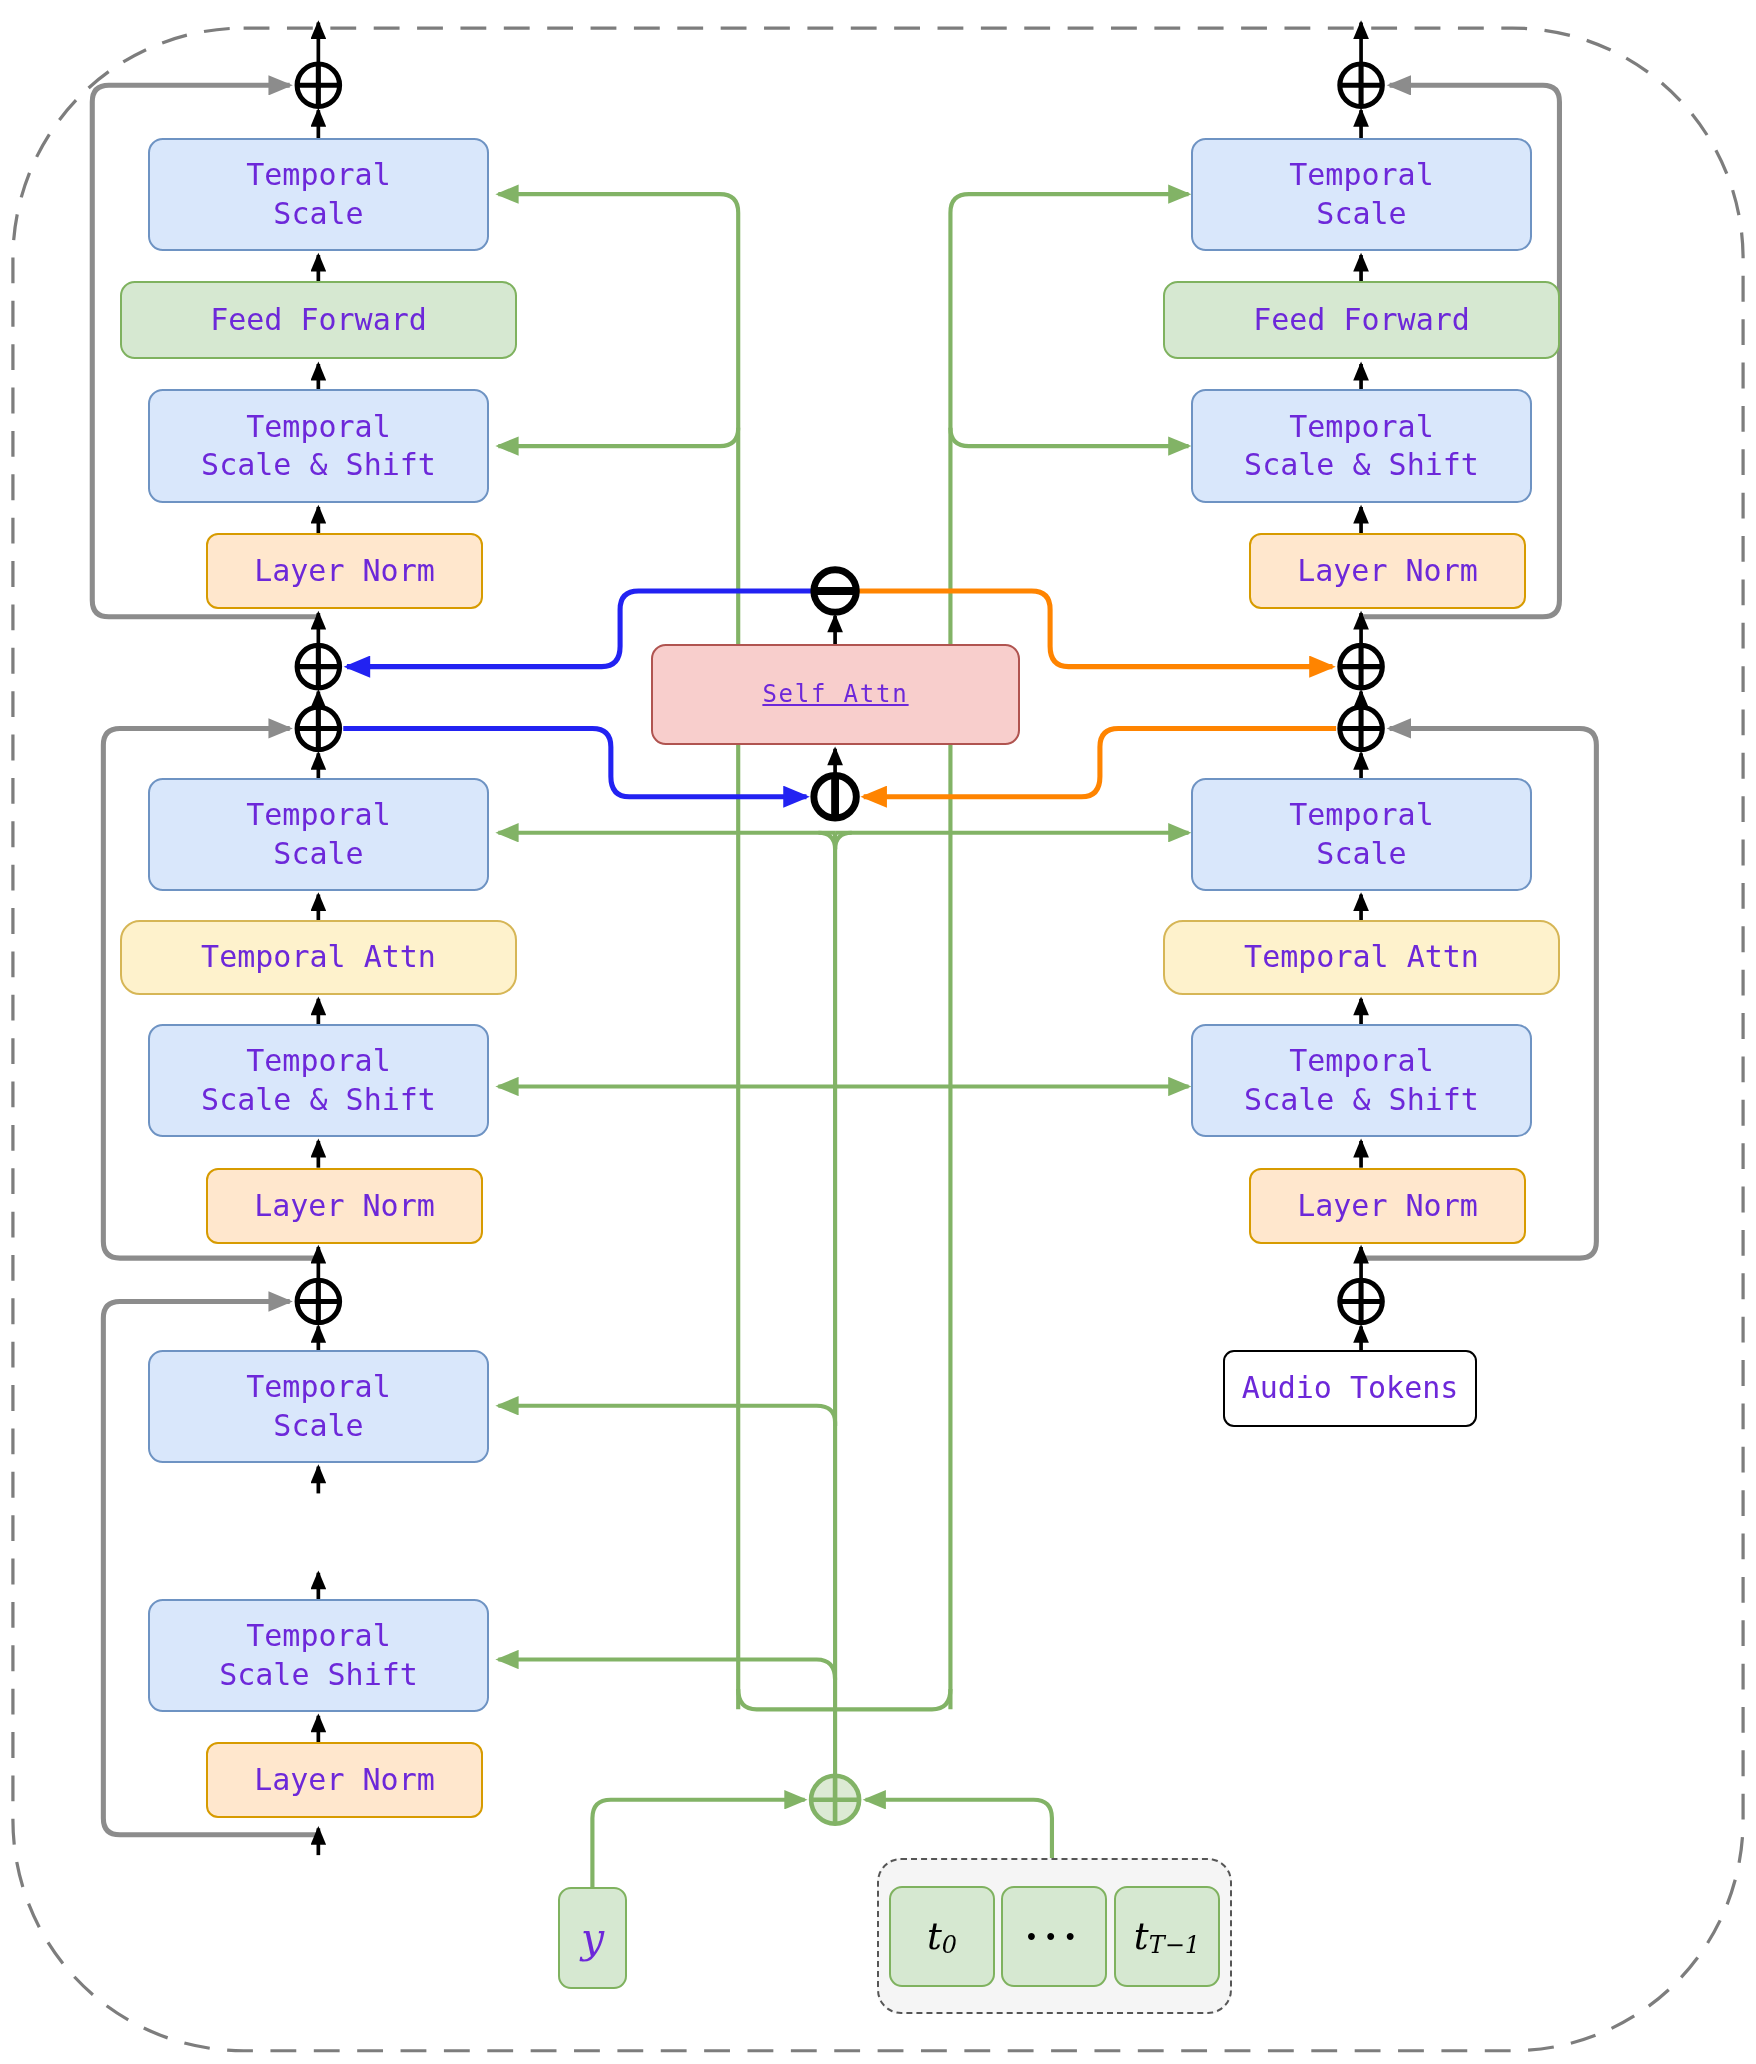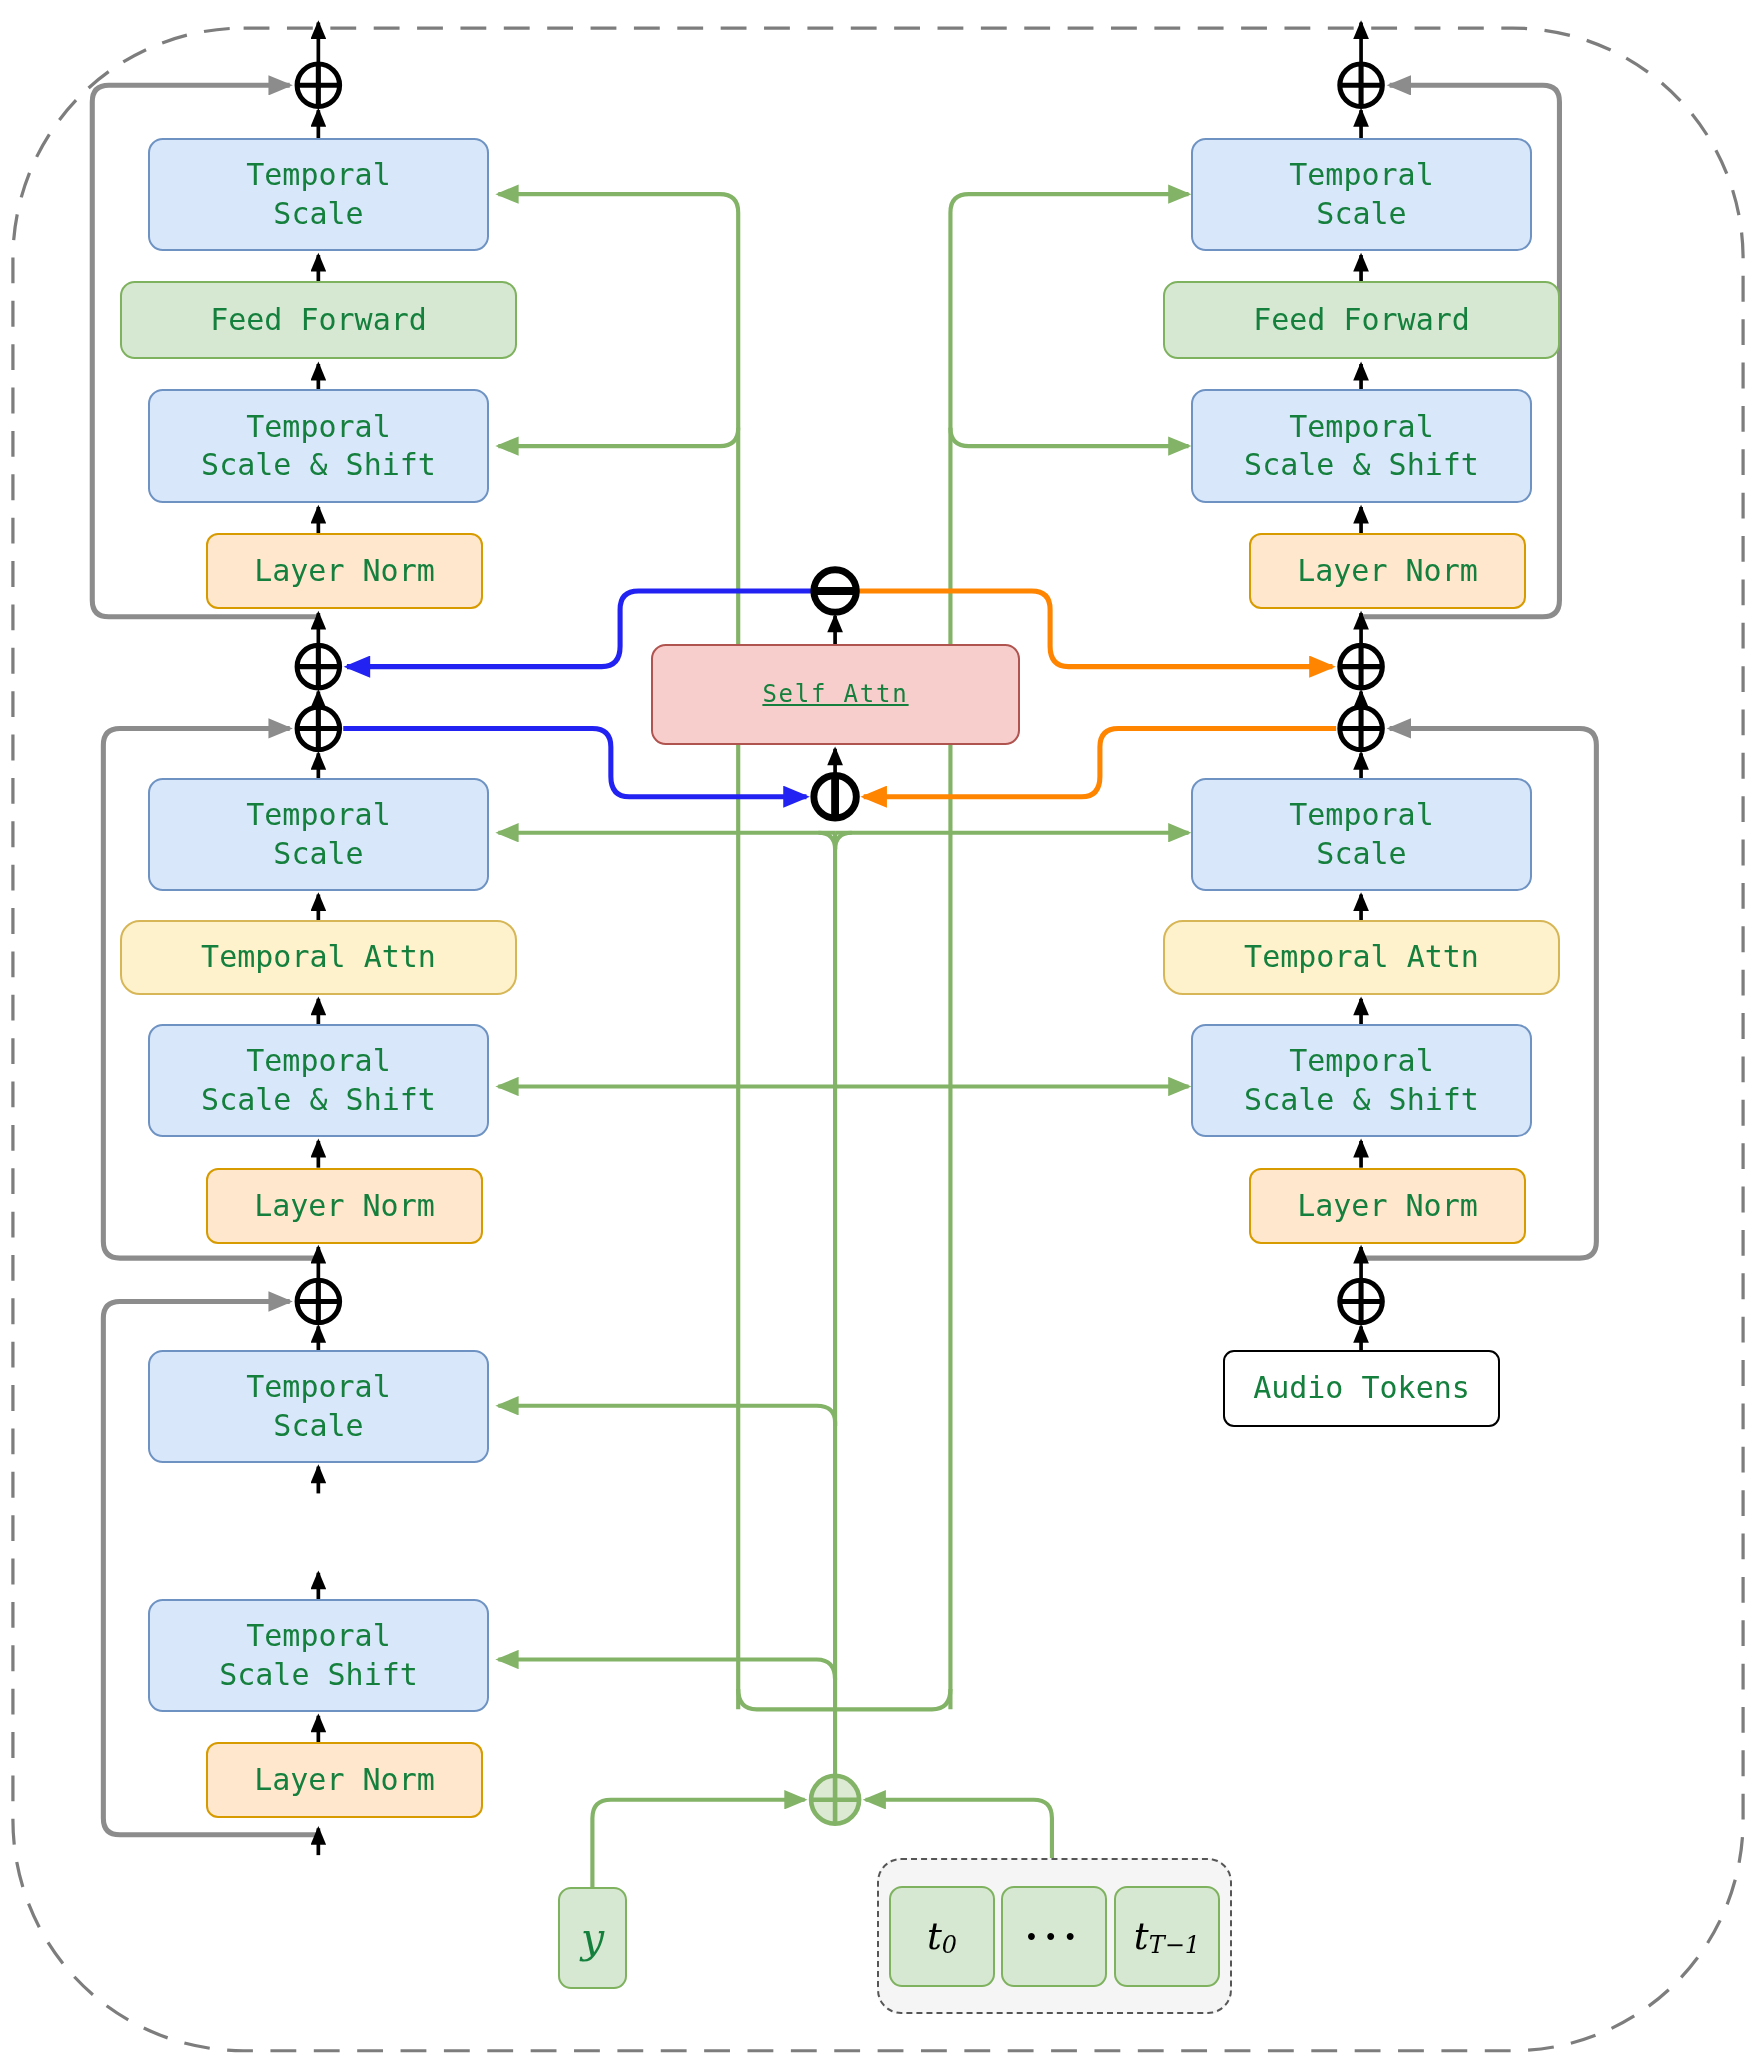--- a/index.html
+++ b/index.html
@@ -1,20 +1,20 @@
 <!DOCTYPE html>
 <html style="font-size:14.8px"><head>
 <meta charset="utf-8">
 <style>
   html,body{margin:0;padding:0;background:#fff;}
   #canvas{position:relative;width:1756px;height:2065px;background:#fff;overflow:hidden;
           font-family:"DejaVu Sans Mono", monospace;}
   #wires{position:absolute;left:0;top:0;z-index:1;}
   .box{position:absolute;z-index:2;display:flex;align-items:center;justify-content:center;
-       text-align:center;white-space:pre-line;font-size:30px;line-height:1.28;color:#15803d;
+       text-align:center;white-space:pre-line;font-size:30px;line-height:1.28;color:#6d28d9;
        border-radius:14.8px;box-sizing:border-box;border:2.8px solid #000;background:#fff;}
   .blue  {background:#d9e7fb;border-color:#6e93c3;}
   .green {background:#d6e8d1;border-color:#7fb25f;}
   .orange{background:#ffe7cd;border-color:#d79b00;border-radius:12px;margin-left:26px;}
   .yellow{background:#fef2cc;border-color:#d6b656;border-radius:20px;}
   .purple{background:#e2d5e8;border-color:#9673a6;border-radius:12px;}
   .red   {background:#f8cecc;border-color:#b05450;font-size:24px;letter-spacing:1.8px;text-decoration:underline;}
   .white {background:#ffffff;border-color:#000000;border-radius:11px;}
   .gsmall{background:#d6e8d1;border-color:#7fb25f;border-radius:13px;
           font-family:"DejaVu Serif", serif;font-style:italic;font-size:41px;}
@@ -220,21 +220,21 @@
   <div class="box blue" style="left:1191px;top:778px;width:341px;height:113px;">
     <span>Temporal
 Scale</span></div>
   <div class="box yellow" style="left:1163px;top:920px;width:397px;height:75px;">
     <span>Temporal Attn</span></div>
   <div class="box blue" style="left:1191px;top:1024px;width:341px;height:113px;">
     <span>Temporal
 Scale &amp; Shift</span></div>
   <div class="box orange" style="left:1223px;top:1168px;width:277px;height:76px;">
     <span>Layer Norm</span></div>
-  <div class="box white" style="left:1223px;top:1350px;width:277px;height:77px;align-items:center;">
+  <div class="box white" style="left:1223px;top:1350px;width:254px;height:77px;align-items:center;">
     <span>Audio Tokens</span></div>
 
   <div class="box red" style="left:651px;top:644px;width:369px;height:101px;">
     <span>Self Attn</span></div>
 
   <div class="box gsmall" style="left:558px;top:1887px;width:69px;height:102px;">
     <span>y</span></div>
 
   <div class="tcontainer" style="left:877px;top:1858px;width:351px;height:152px;"></div>
   <div class="tbox" style="left:889px;top:1886px;width:102px;height:97px;">

